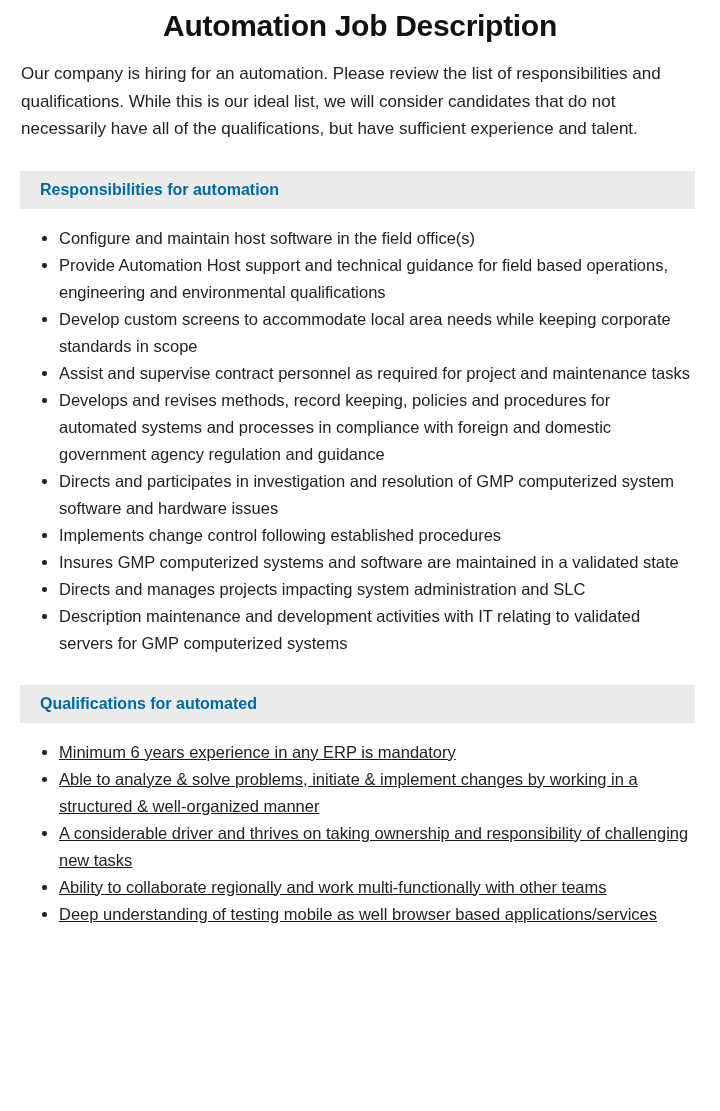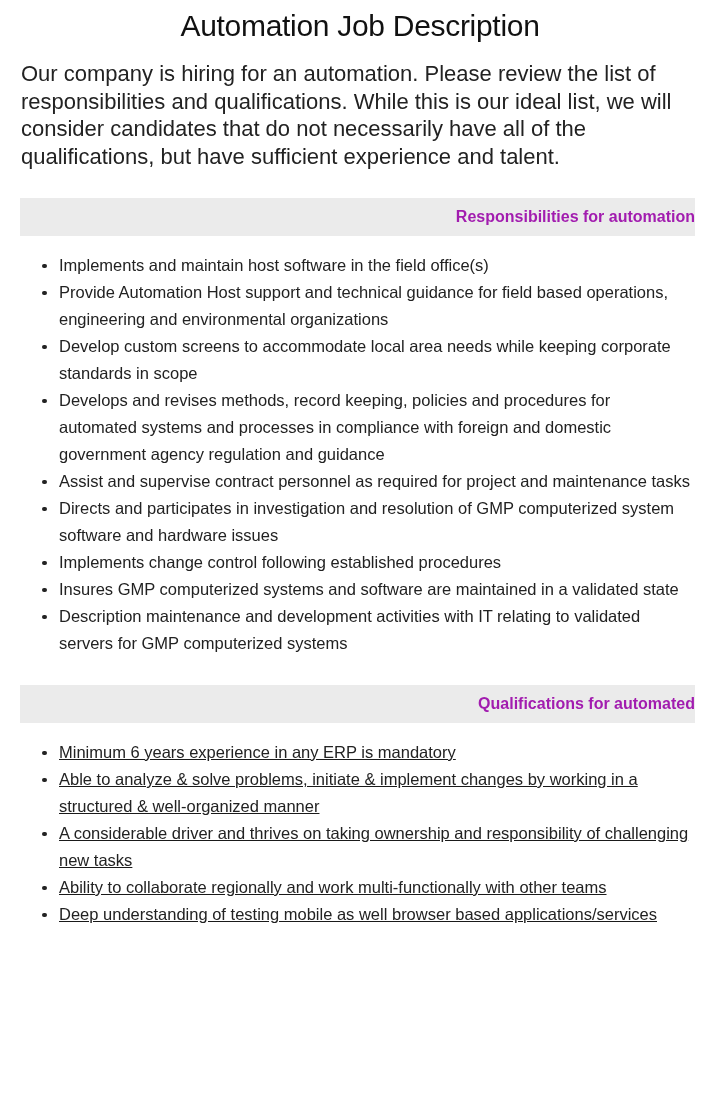--- a/index.html
+++ b/index.html
@@ -17,51 +17,50 @@
 
   .page {
     width: 720px;
     box-sizing: border-box;
     padding: 0;
     position: relative;
   }
 
   .doc-title {
     font-size: 30px;
-    font-weight: normal;
+    font-weight: bold;
     text-align: center;
     letter-spacing: -0.3px;
     margin: 0;
     padding: 6px 20px 0 20px;
     line-height: 40px;
     color: #111111;
   }
 
   .intro {
     margin: 0;
     padding: 14px 30px 0 21px;
-    font-size: 22px;
+    font-size: 17px;
     line-height: 27.5px;
     color: #222222;
   }
 
   .section-header {
     margin: 28px 25px 0 20px;
     background: #ebebeb;
     padding: 9px 0 9px 20px;
     box-sizing: border-box;
   }
 
   .section-header .section-title {
     font-size: 16px;
     font-weight: bold;
-    color: #a21caf;
+    color: #0369a1;
     line-height: 20px;
     display: block;
-    text-align: right;
   }
 
   ul.bullets {
     list-style: none;
     margin: 0;
     padding: 16px 30px 0 0;
   }
 
   ul.bullets li {
     position: relative;
@@ -95,28 +94,29 @@
 
   <h1 class="doc-title">Automation Job Description</h1>
 
   <p class="intro">Our company is hiring for an automation. Please review the list of responsibilities and qualifications. While this is our ideal list, we will consider candidates that do not necessarily have all of the qualifications, but have sufficient experience and talent.</p>
 
   <div class="section-header">
     <span class="section-title">Responsibilities for automation</span>
   </div>
 
   <ul class="bullets" id="responsibilities-list">
-      <li>Implements and maintain host software in the field office(s)</li>
-      <li>Provide Automation Host support and technical guidance for field based operations, engineering and environmental organizations</li>
+      <li>Configure and maintain host software in the field office(s)</li>
+      <li>Provide Automation Host support and technical guidance for field based operations, engineering and environmental qualifications</li>
       <li>Develop custom screens to accommodate local area needs while keeping corporate standards in scope</li>
+      <li>Assist and supervise contract personnel as required for project and maintenance tasks</li>
       <li>Develops and revises methods, record keeping, policies and procedures for automated systems and processes in compliance with foreign and domestic government agency regulation and guidance</li>
-      <li>Assist and supervise contract personnel as required for project and maintenance tasks</li>
       <li>Directs and participates in investigation and resolution of GMP computerized system software and hardware issues</li>
       <li>Implements change control following established procedures</li>
       <li>Insures GMP computerized systems and software are maintained in a validated state</li>
+      <li>Directs and manages projects impacting system administration and SLC</li>
       <li>Description maintenance and development activities with IT relating to validated servers for GMP computerized systems</li>
     </ul>
 
   <div class="section-header">
     <span class="section-title">Qualifications for automated</span>
   </div>
 
   <ul class="bullets qual-list" id="qualifications-list">
       <li>Minimum 6 years experience in any ERP is mandatory</li>
       <li>Able to analyze &amp; solve problems, initiate &amp; implement changes by working in a structured &amp; well-organized manner</li>

